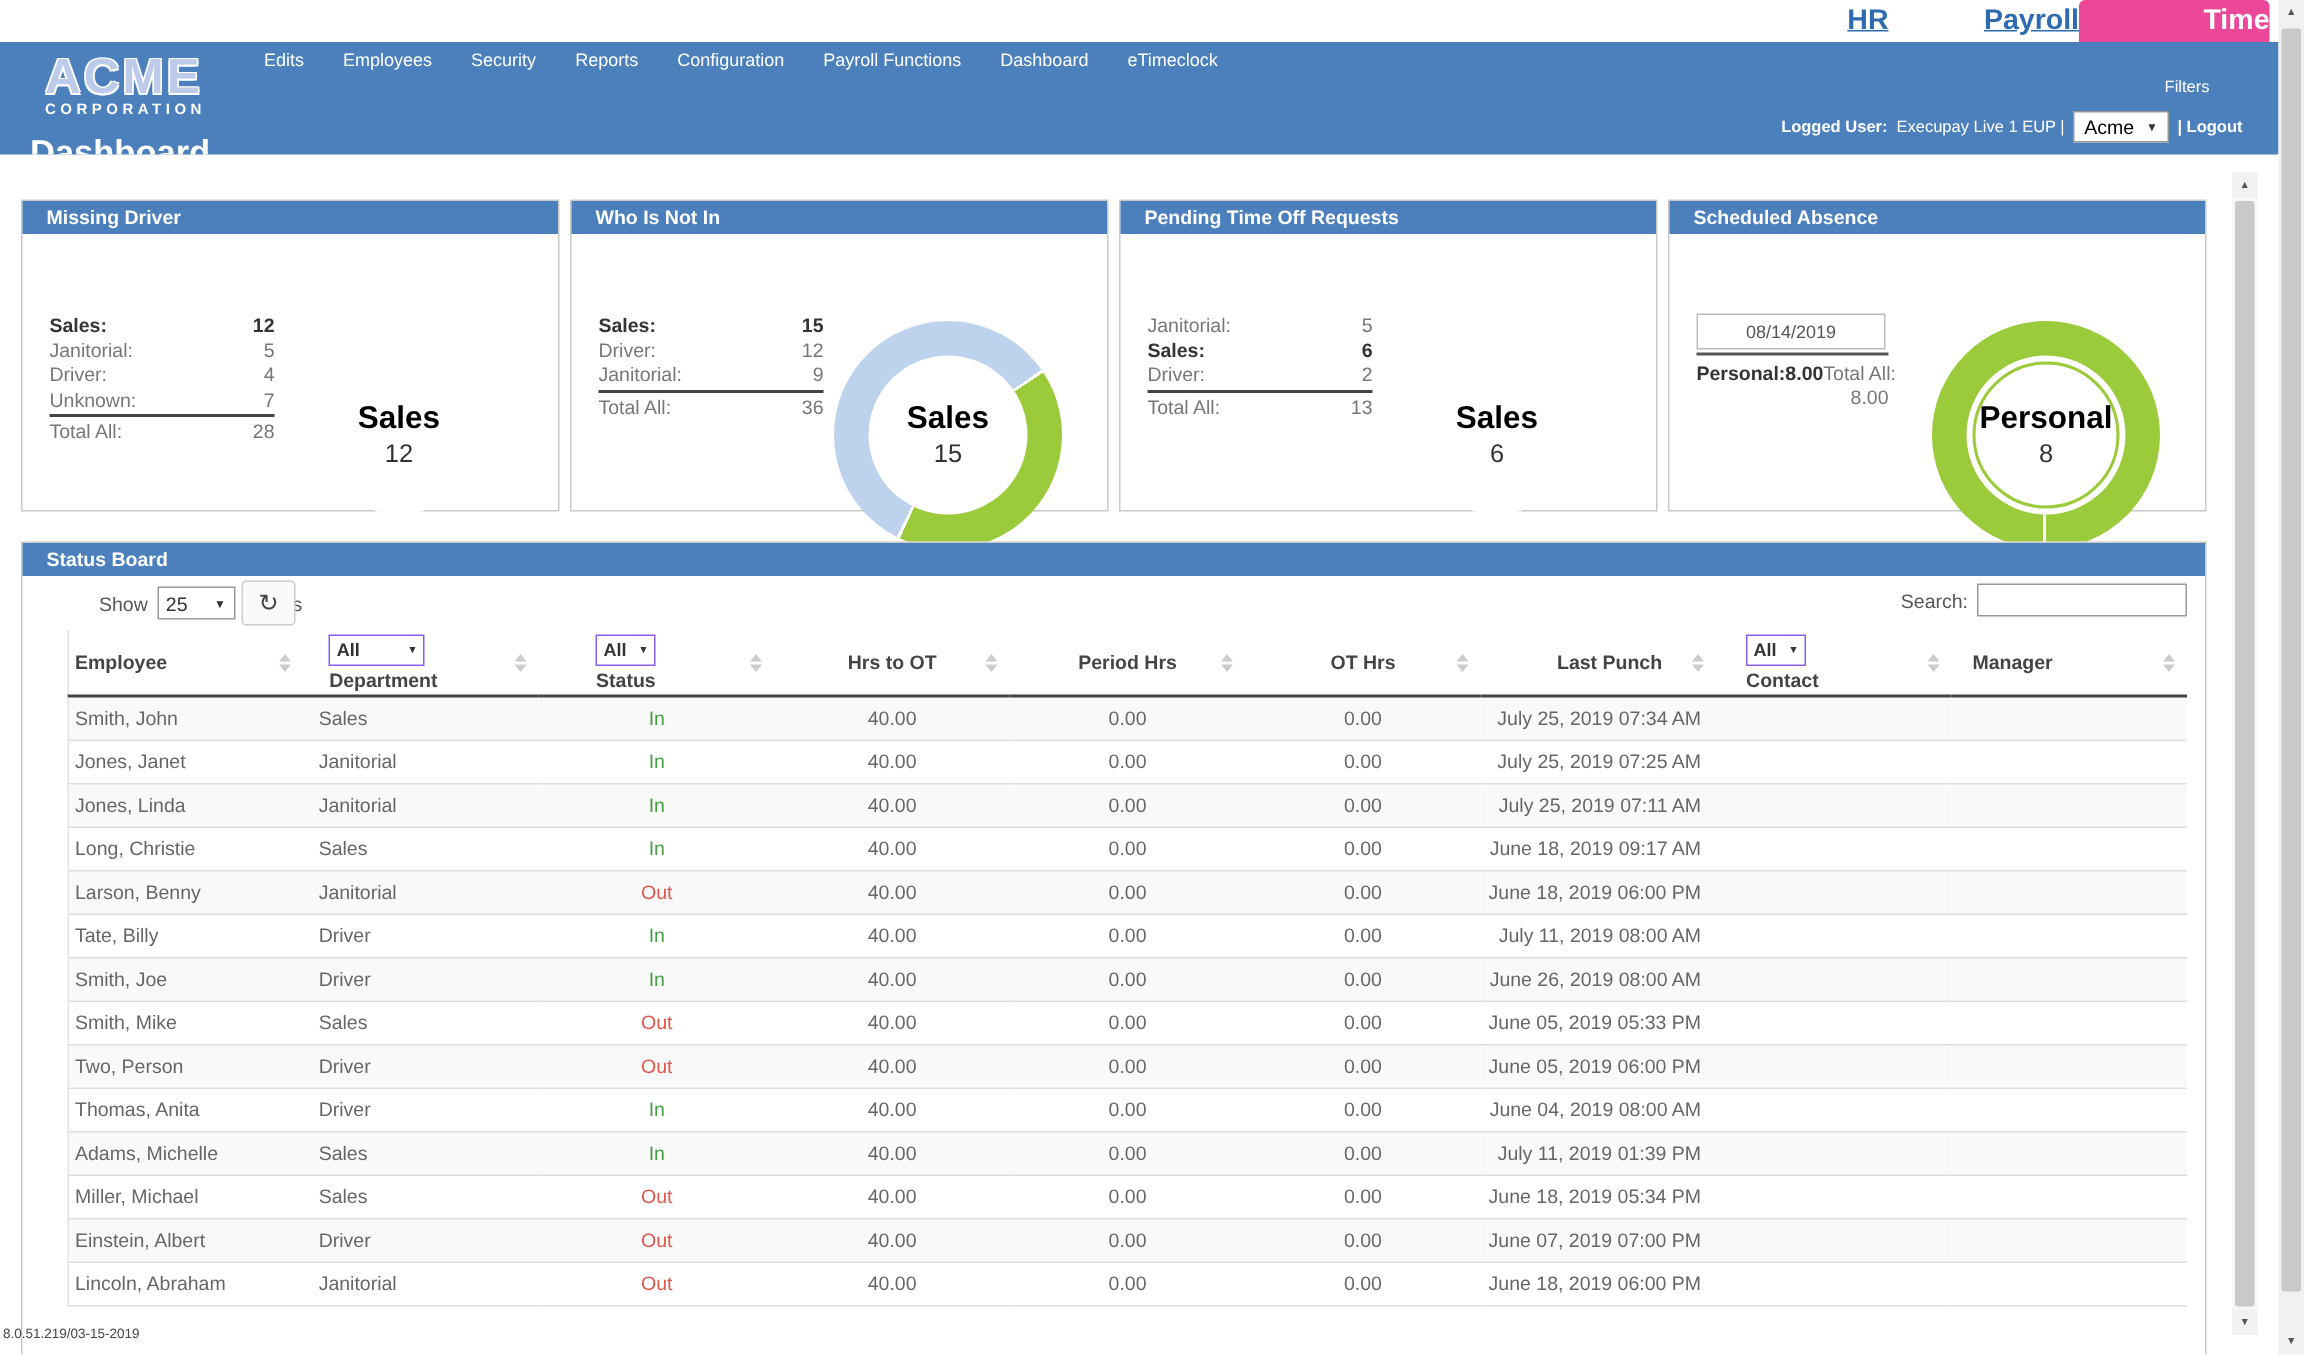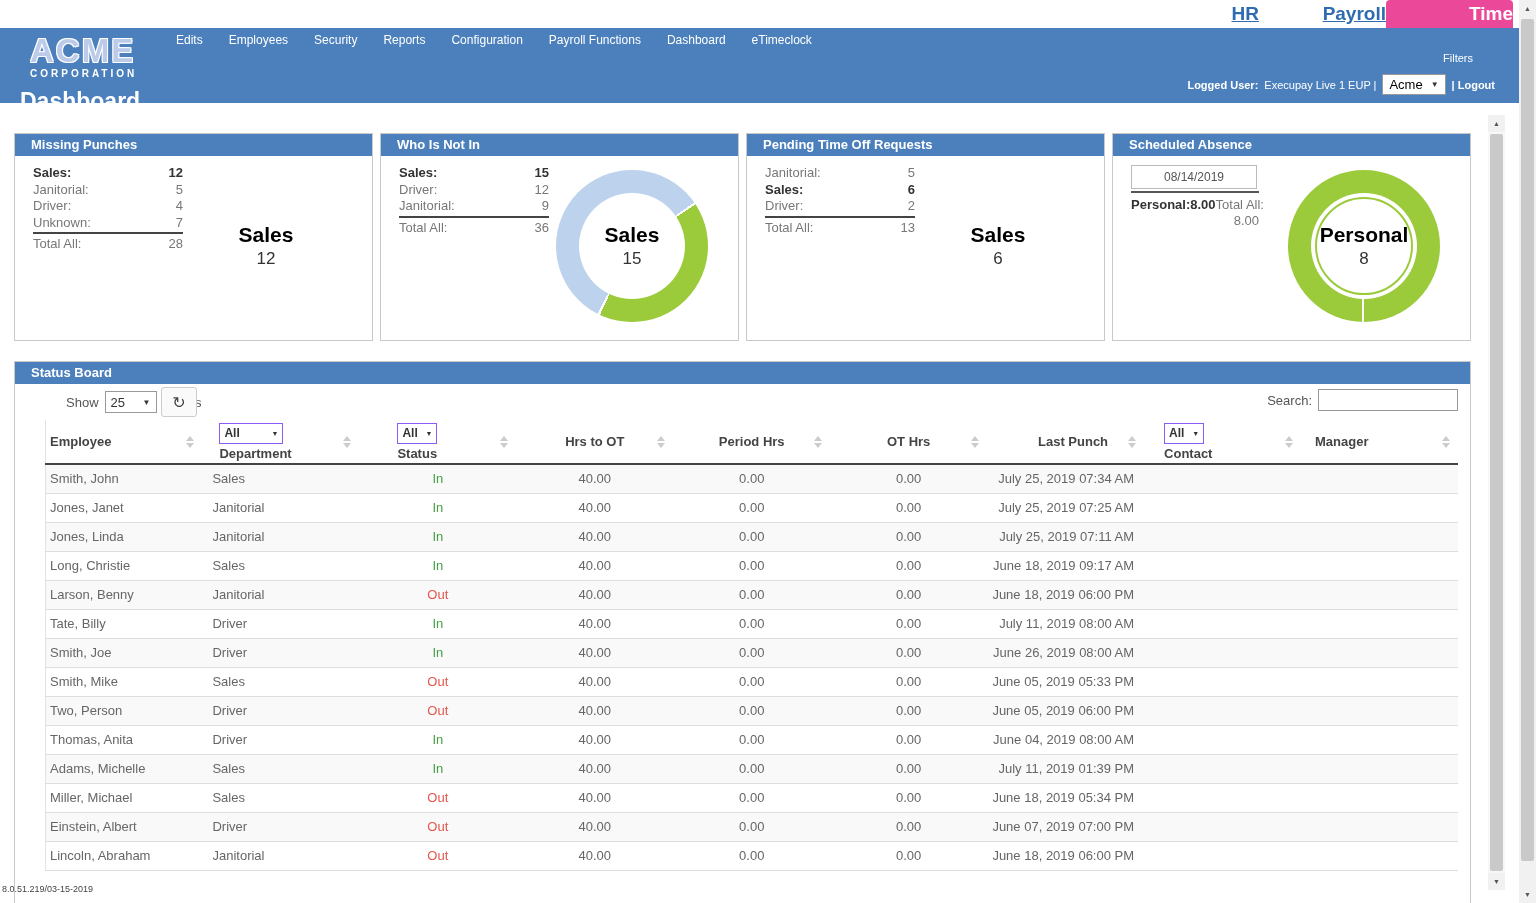--- a/index.html
+++ b/index.html
@@ -32,21 +32,21 @@
   .company-select { background:#fff; color:#000; border:1px solid #999; font-size:13px;
     padding:2px 6px; display:flex; align-items:center; gap:8px; cursor:pointer; }
   .company-select .caret { font-size:8px; color:#333; }
   .logout { font-weight:bold; cursor:pointer; }
 
   
   .panels { position:absolute; top:133px; left:14px; display:flex; gap:7px; }
   .panel { width:359px; height:208px; background:#fff; border:1px solid #c9c9c9; }
   .panel-header { height:22px; background:#4b80bd; color:#fff; font-size:13px; font-weight:bold;
     line-height:22px; padding-left:16px; }
-  .panel-body { position:relative; height:184px; }
+  .panel-body { position:relative; height:184px;margin-top:44px; }
   .stats { position:absolute; left:18px; top:9px; width:150px; font-size:13px; color:#777; }
   .stat-row { display:flex; justify-content:space-between; line-height:16.5px; }
   .stat-row.bold { font-weight:bold; color:#333; }
   .stat-row.underline { border-bottom:2px solid #444; padding-bottom:1px; margin-bottom:2px; }
 
   .donut { position:absolute; right:30px; top:14px; width:152px; height:152px; border-radius:50%; }
   .donut-hole { position:absolute; inset:23px; background:#fff; border-radius:50%;
     display:flex; flex-direction:column; align-items:center; justify-content:center; }
   .donut-ring { position:absolute; inset:4px; border:2px solid #9bca3b; border-radius:50%; }
   .donut-label { font-size:21px; font-weight:bold; color:#000; z-index:1; }
@@ -158,21 +158,21 @@
     <span class="company-select">
       <span>Acme</span>
       <span class="caret">▼</span>
     </span>
     <span class="logout">| Logout</span>
   </div>
 </div>
 
 <div class="panels" id="panels">
     <div class="panel">
-      <div class="panel-header">Missing Punches</div>
+      <div class="panel-header">Missing Driver</div>
       <div class="panel-body">
         <div class="stats">
           <div class="stat-row bold">
             <span>Sales:</span>
             <span>12</span>
           </div>
           <div class="stat-row">
             <span>Janitorial:</span>
             <span>5</span>
           </div>

